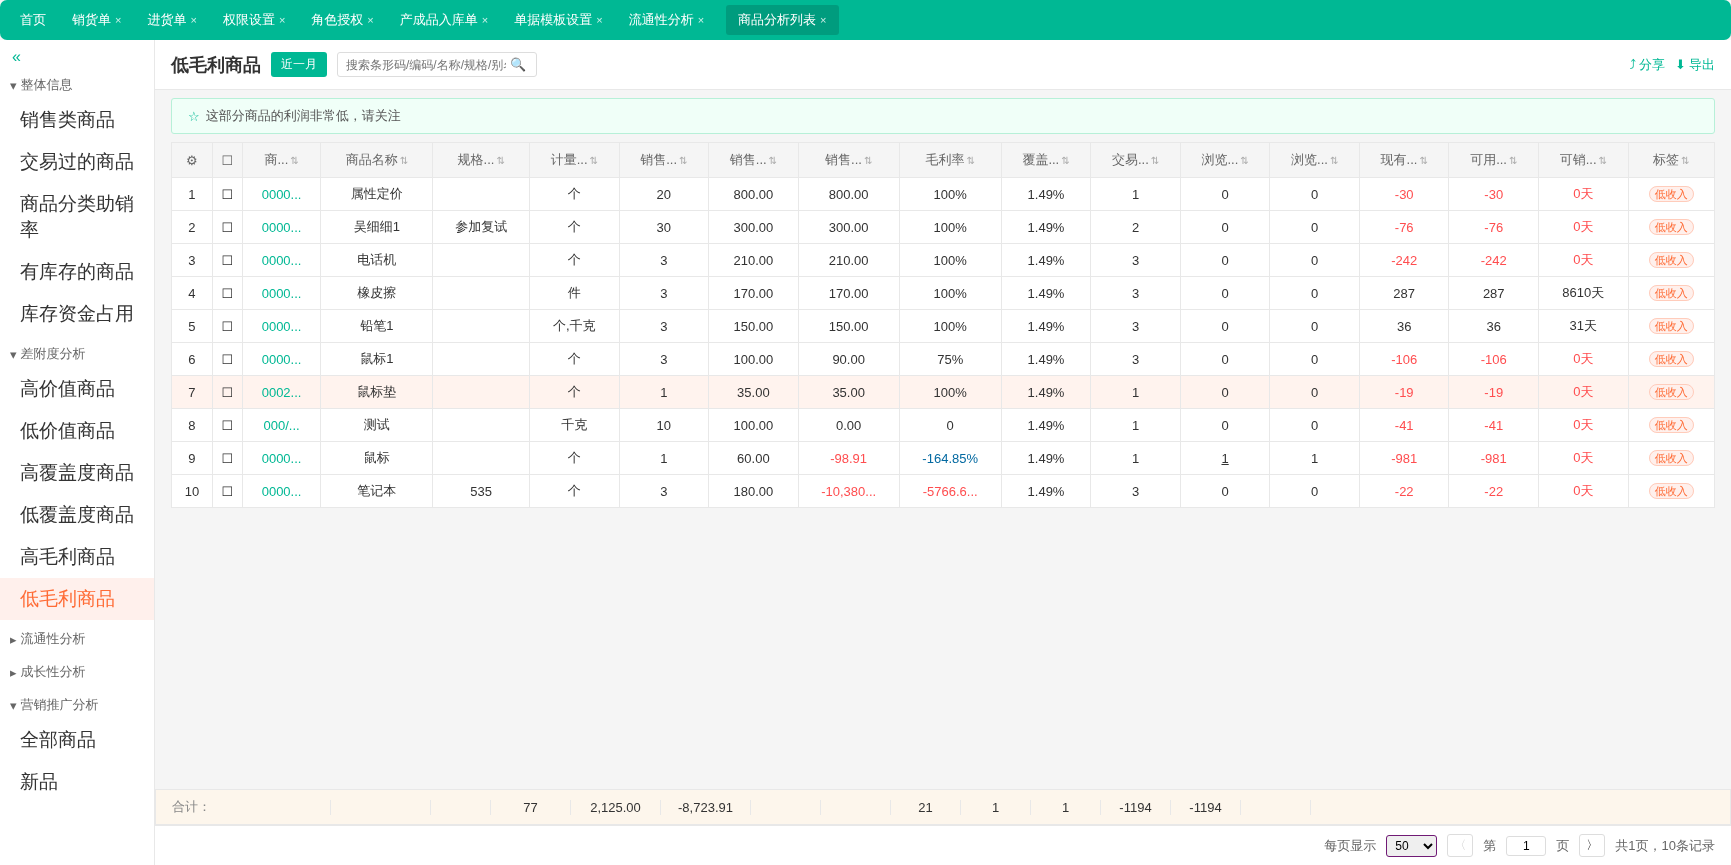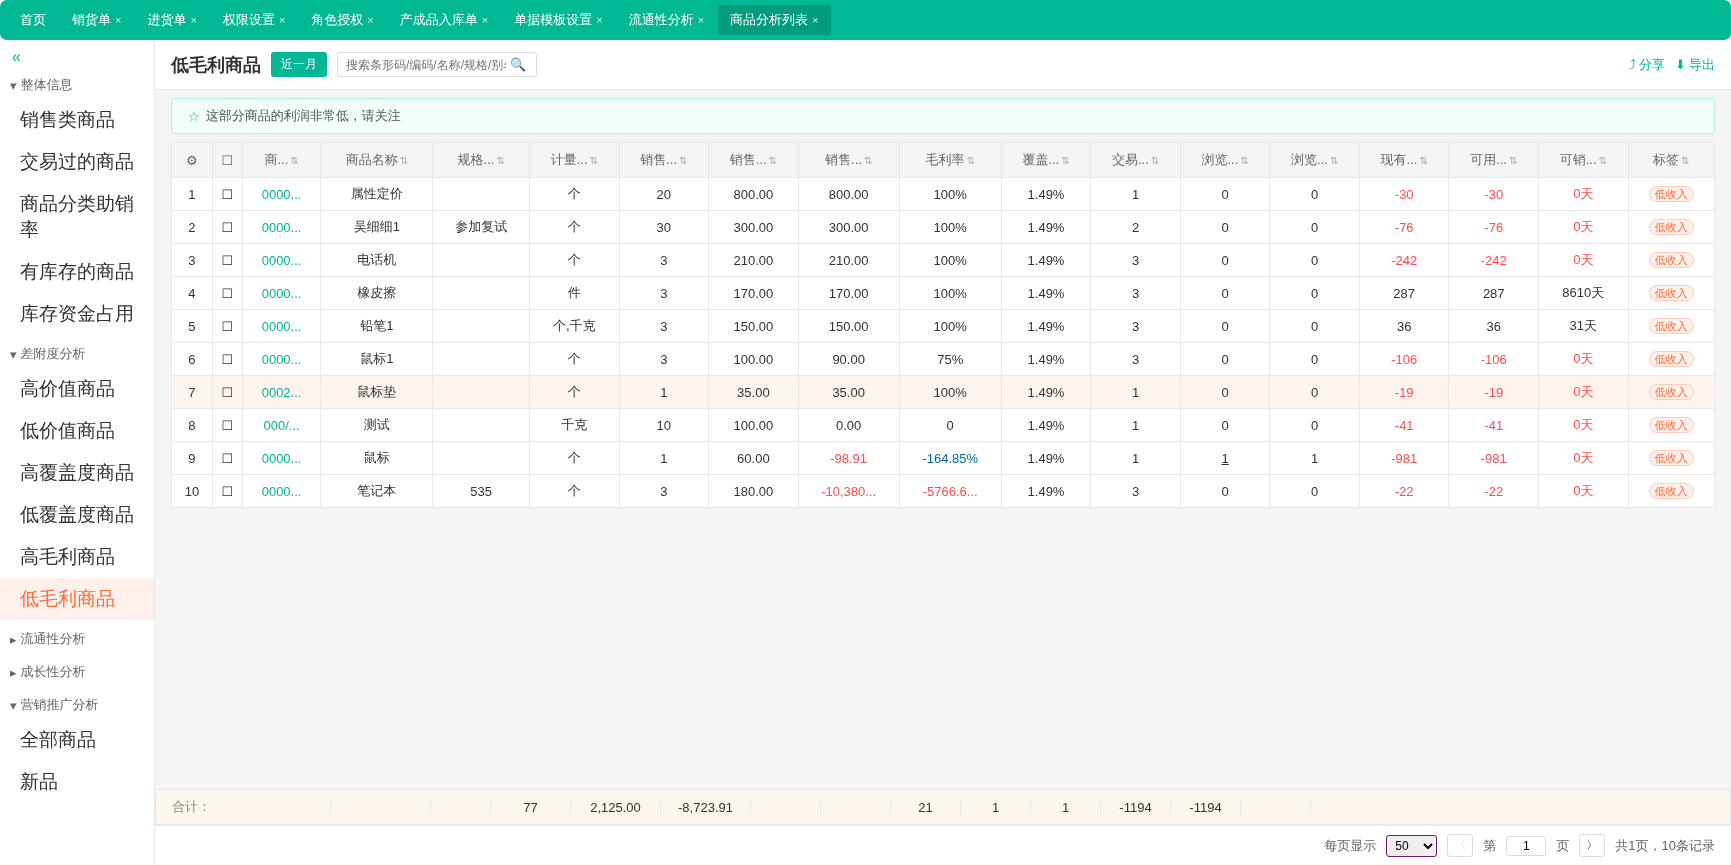--- a/index.html
+++ b/index.html
@@ -19,21 +19,21 @@
       color: #fff;
       padding: 6px 12px;
       cursor: pointer;
       border-radius: 3px;
       white-space: nowrap;
       font-size: 13px;
       display: flex;
       align-items: center;
       gap: 4px;
     }
-    .nav-item.active { background: rgba(0,0,0,0.15); }
+    .nav-item.active { background: rgba(0,0,0,0.15); margin-left: 8px; }
     .nav-close { font-size: 11px; opacity: 0.8; }
     
     
     .layout { display: flex; height: calc(100vh - 40px); }
     
     
     .sidebar {
       width: 155px;
       background: #fff;
       border-right: 1px solid #e8e8e8;

